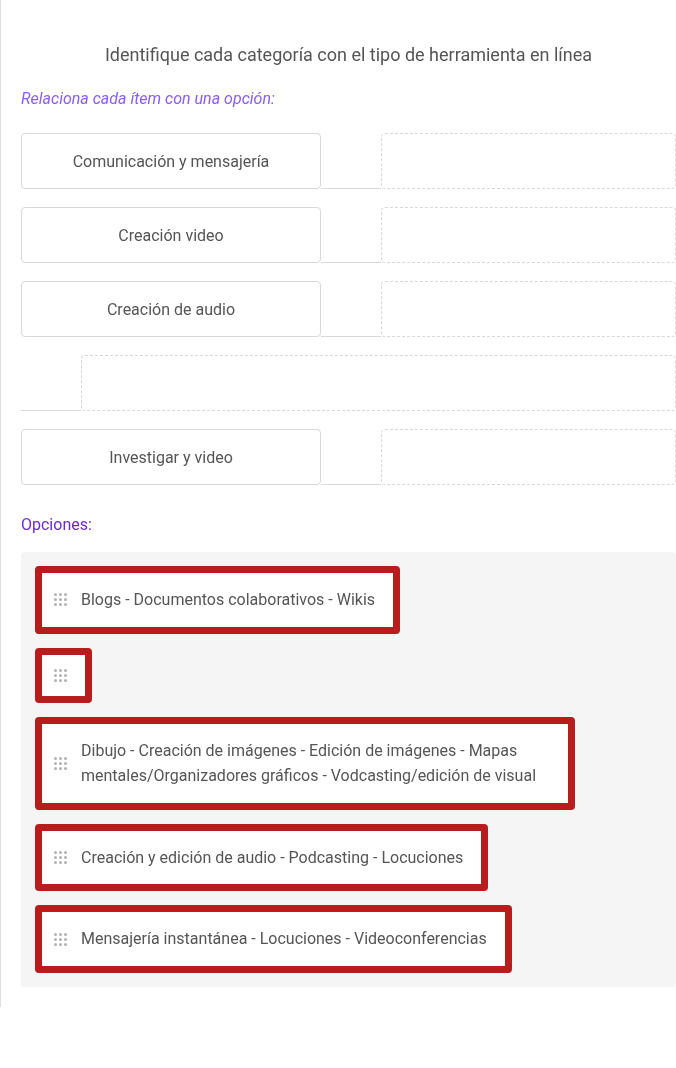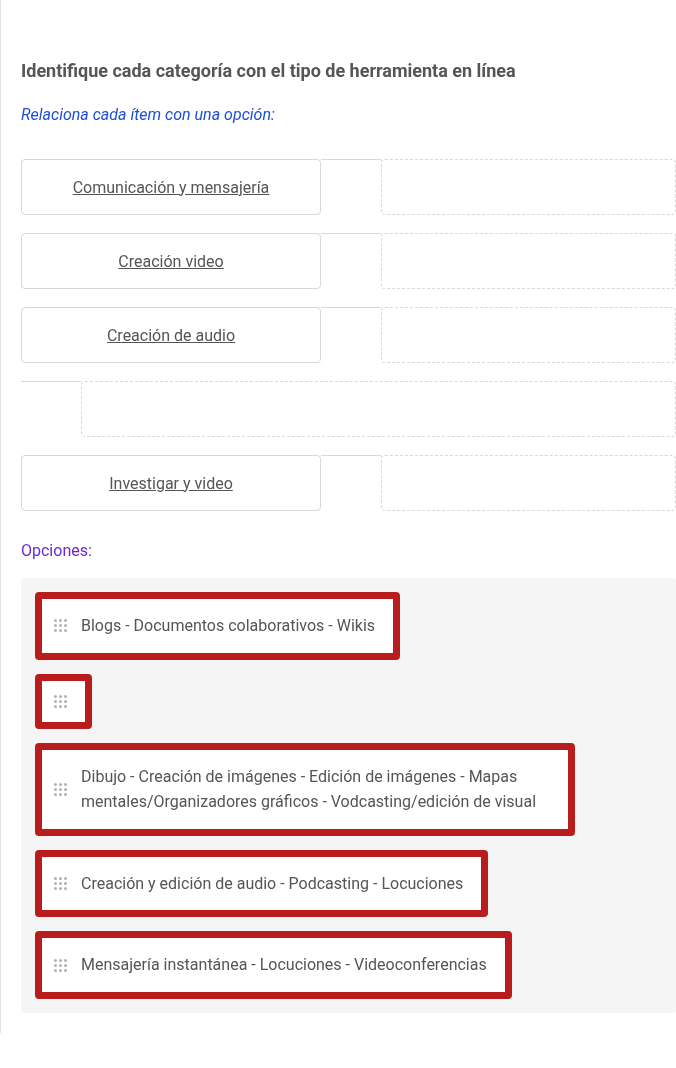--- a/index.html
+++ b/index.html
@@ -13,40 +13,40 @@
       color: #555;
       width: 676px;
       border-left: 1px solid #e0e0e0;
     }
     .container {
       padding: 20px 0 20px 20px;
     }
     .question-title {
       font-size: 18px;
       color: #555;
-      font-weight: 700;
+      font-weight: 400;
       margin-bottom: 24px;
-      margin-top: 40px;
+      margin-top: 24px;
+      text-align: center;
     }
     .instruction {
       font-size: 16px;
       font-style: italic;
-      color: #1d4ed8;
-      margin-bottom: 35px;
+      color: #8b5cf6;
+      margin-bottom: 25px;
     }
     .match-rows {
       display: flex;
       flex-direction: column;
       gap: 18px;
       margin-bottom: 30px;
     }
     .match-row {
       display: flex;
-      align-items: flex-start;
-      text-decoration: underline;
+      align-items: flex-end;
     }
     .match-left {
       flex: 0 0 300px;
       height: 56px;
       border: 1px solid #d8d8d8;
       border-radius: 4px;
       display: flex;
       align-items: center;
       justify-content: center;
       color: #555;

